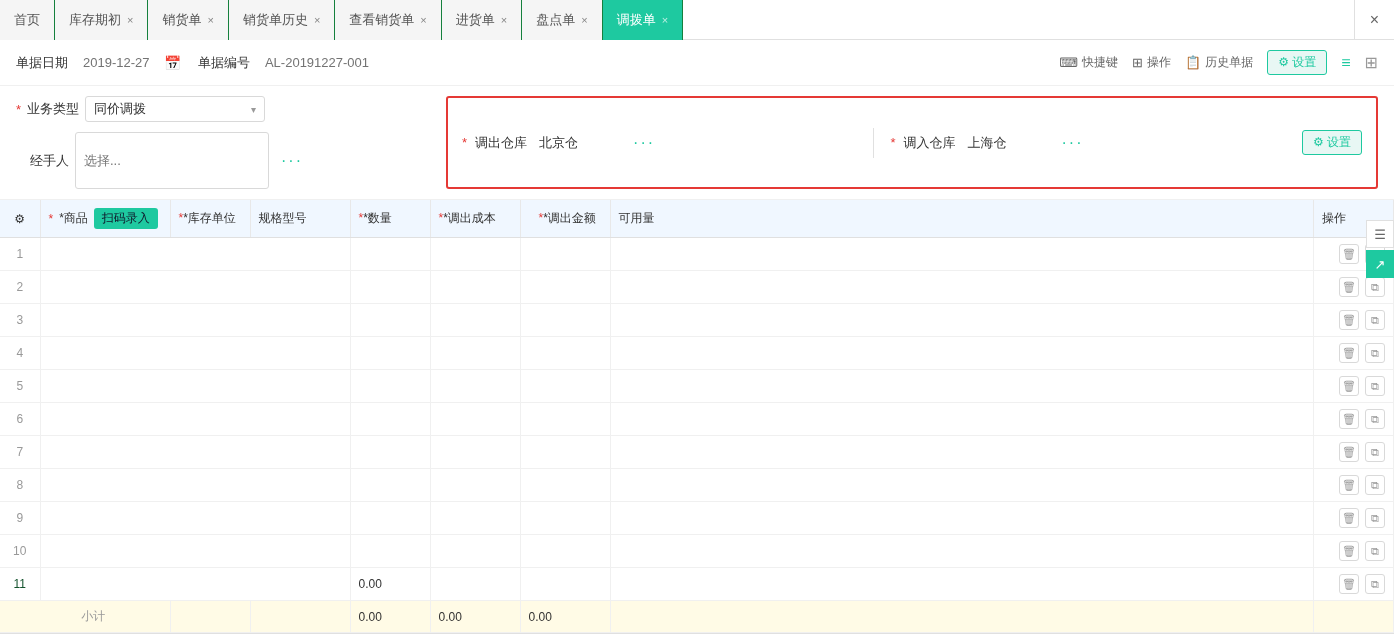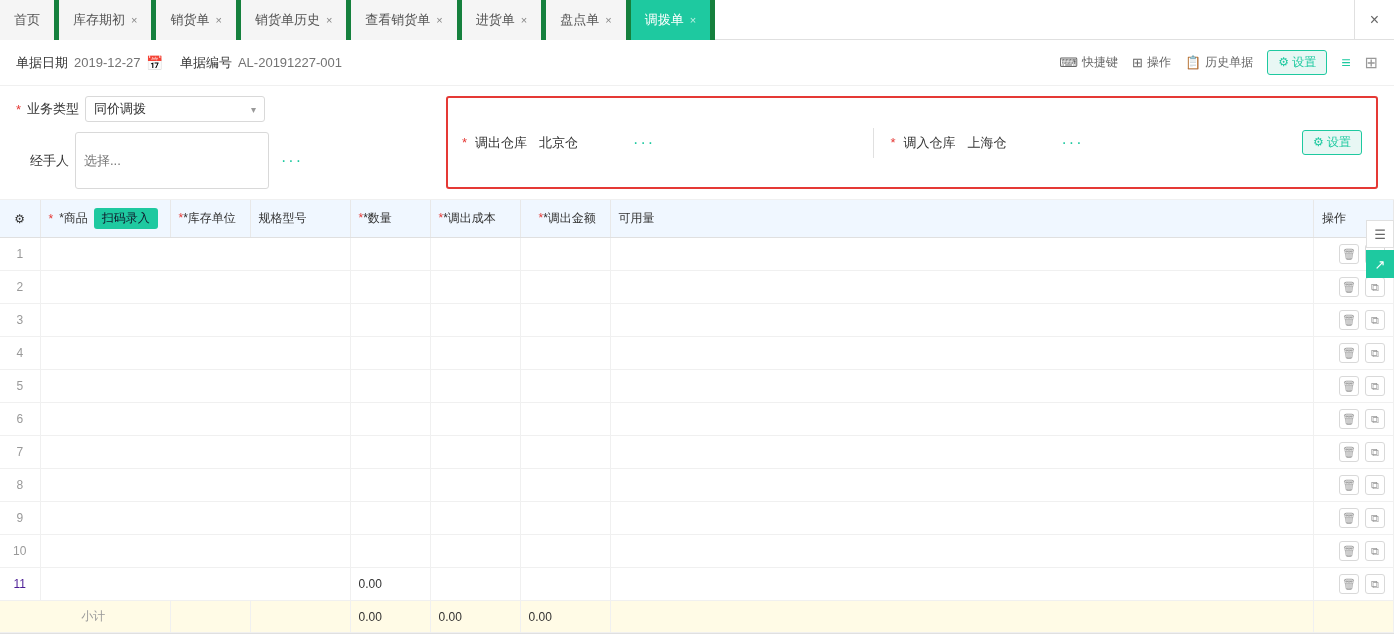--- a/index.html
+++ b/index.html
@@ -15,21 +15,21 @@
       padding: 0 0px;
     }
     .tab-item {
       display: flex;
       align-items: center;
       padding: 0 14px;
       height: 40px;
       cursor: pointer;
       font-size: 13px;
       color: #555;
-      border-right: 5px solid #15803d;
+      border-right: 1px solid #15803d;
       white-space: nowrap;
       background: #f5f5f5;
     }
     .tab-item.active {
       background: #1ec9a0;
       color: #fff;
     }
     .tab-item .tab-close {
       margin-left: 6px;
       font-size: 11px;
@@ -68,21 +68,21 @@
       justify-content: space-between;
     }
     .toolbar-left {
       display: flex;
       align-items: center;
       gap: 16px;
     }
     .toolbar-field {
       display: flex;
       align-items: center;
-      gap: 6px;
+      gap: 15px;
       font-size: 13px;
     }
     .toolbar-label { color: #333; }
     .toolbar-value { color: #737373; }
     .calendar-icon {
       color: #1ec9a0;
       cursor: pointer;
       font-size: 14px;
     }
     .toolbar-right {
@@ -588,21 +588,21 @@
       <td></td>
       <td></td>
       <td>
         <div class="action-icons">
           <span class="action-icon">🗑</span>
           <span class="action-icon">⧉</span>
         </div>
       </td>
     </tr>
           <tr>
-      <td style="color:#4c1d95;">11</td>
+      <td style="color:#14532d;">11</td>
       <td colspan="3"></td>
       <td style="color:#333;">0.00</td>
       <td></td>
       <td></td>
       <td></td>
       <td>
         <div class="action-icons">
           <span class="action-icon">🗑</span>
           <span class="action-icon">⧉</span>
         </div>

